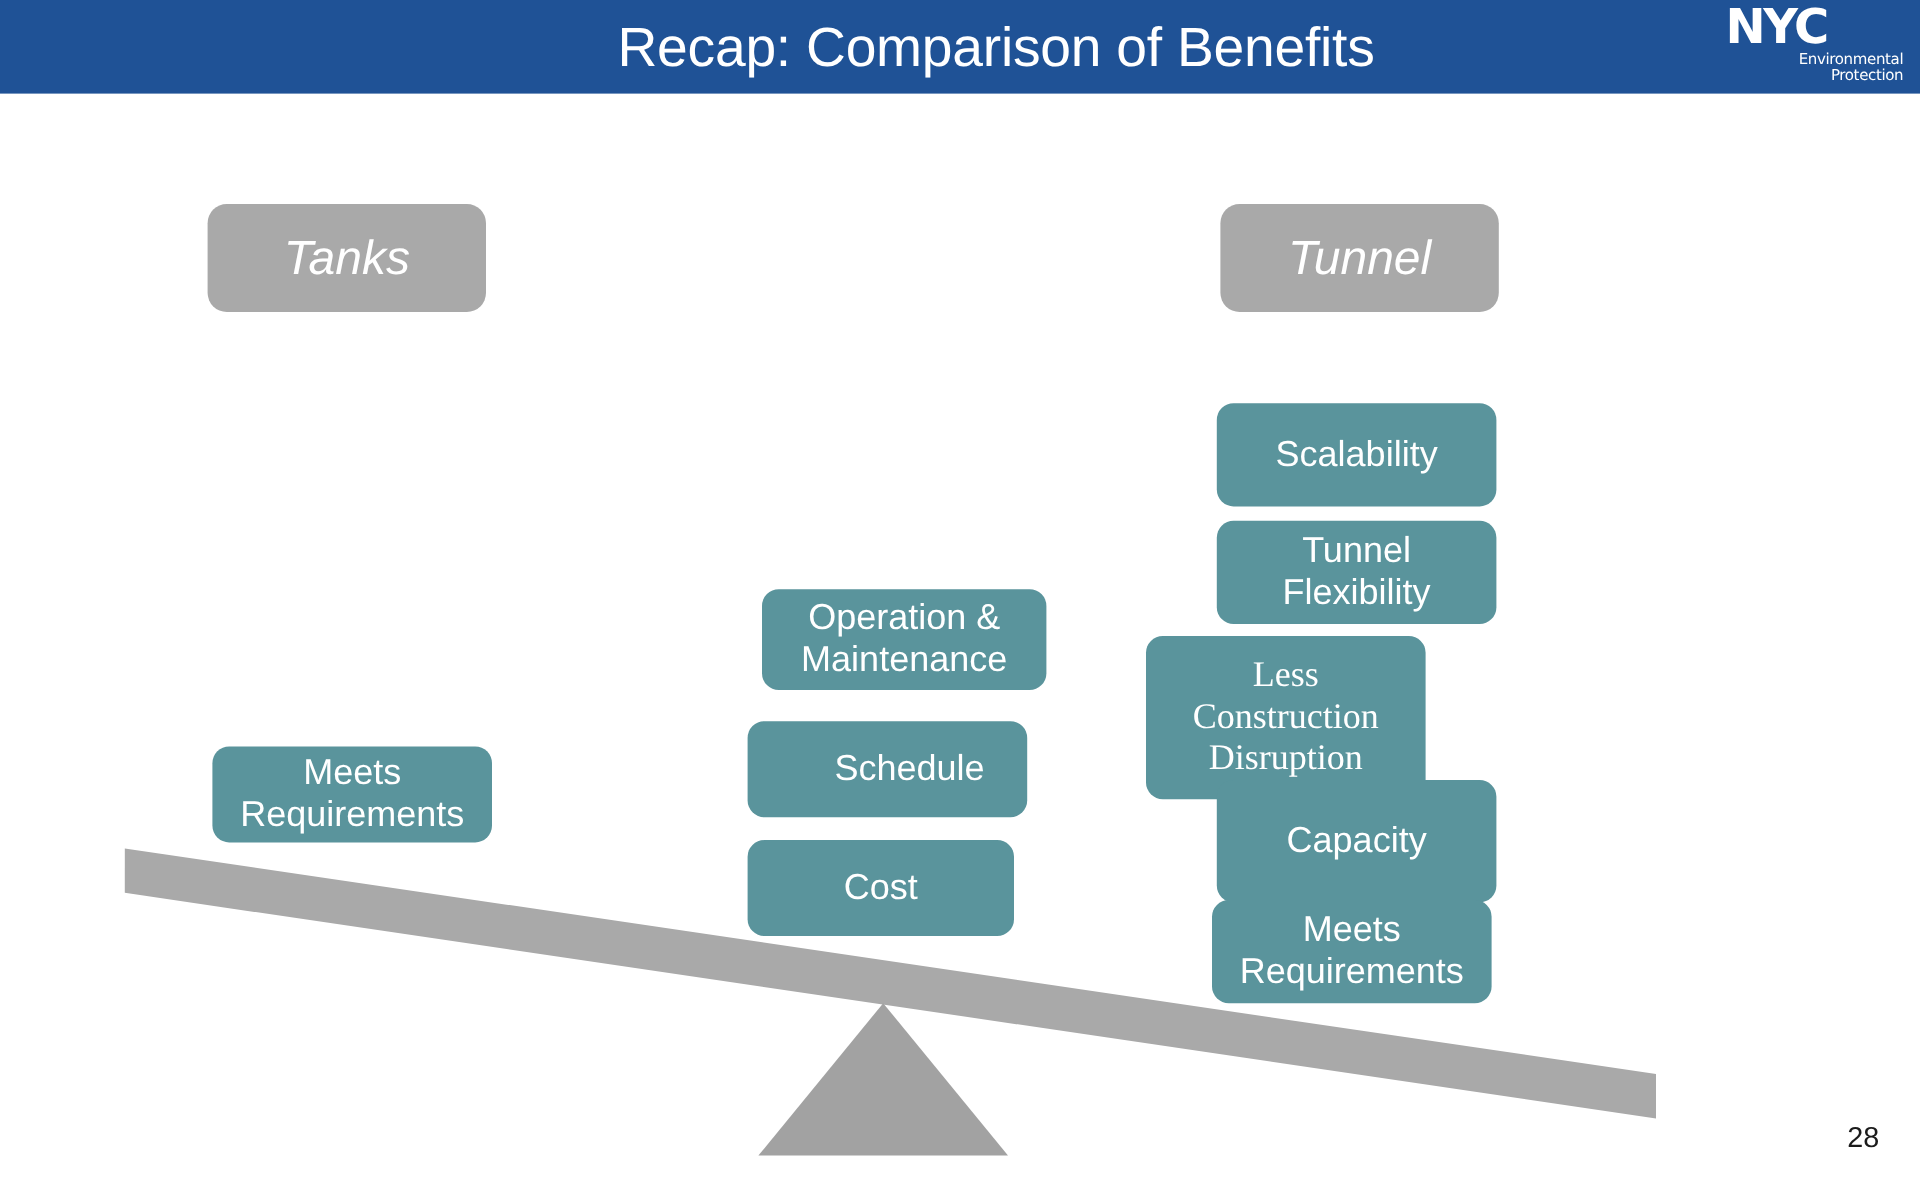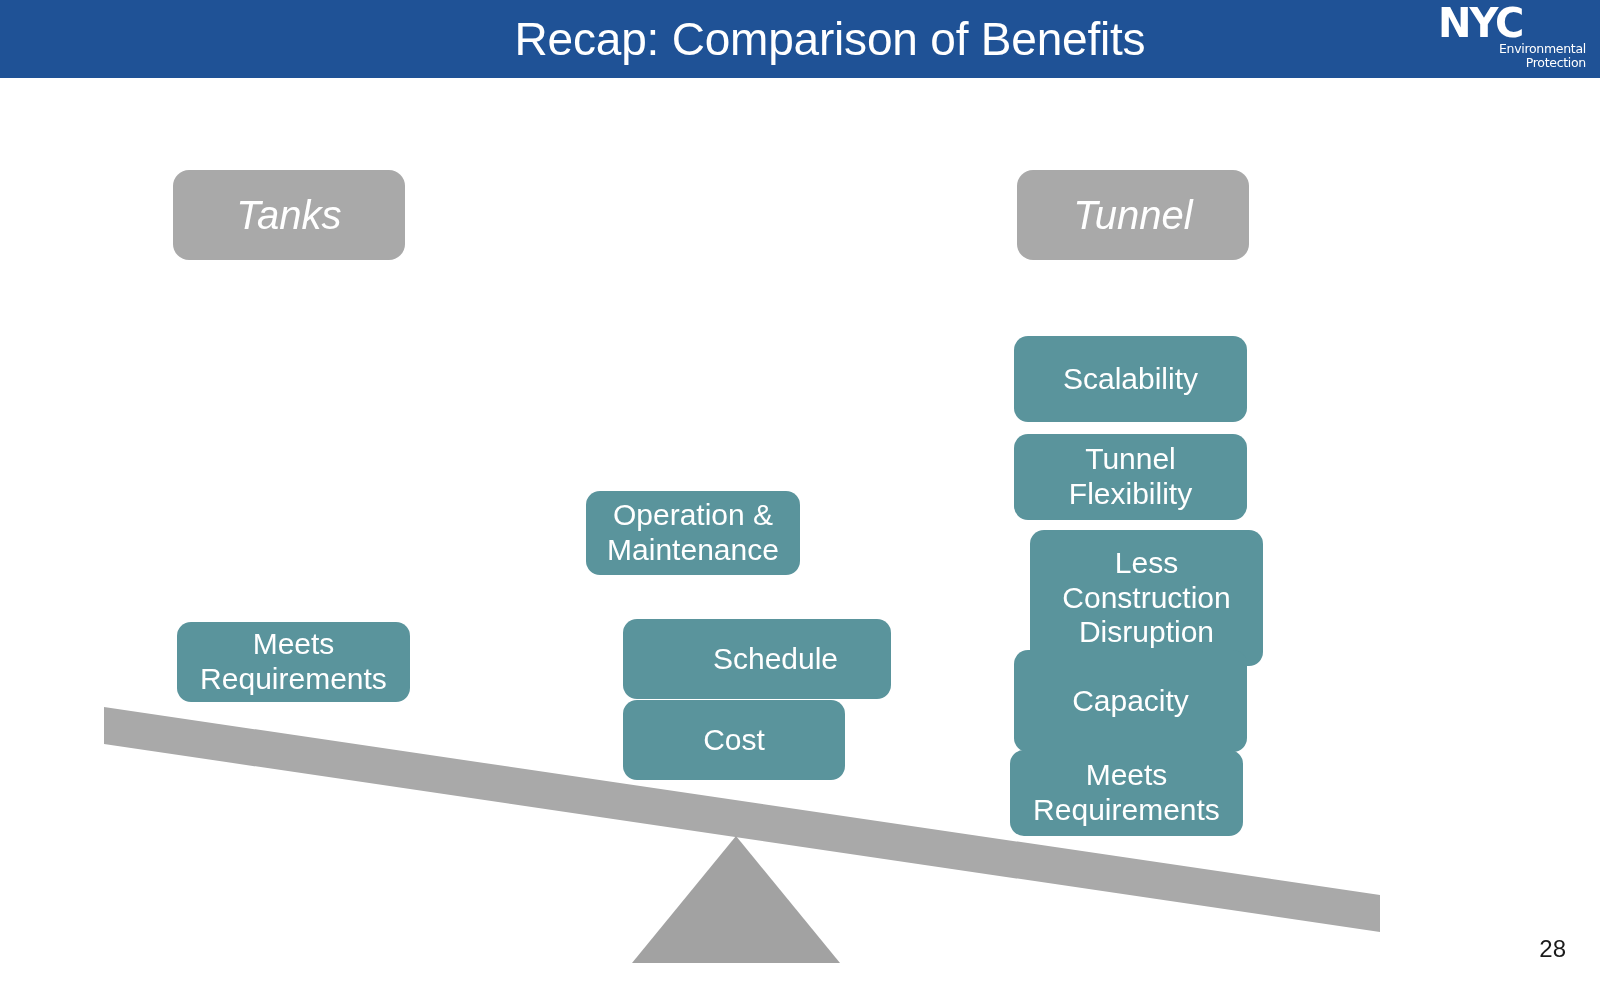--- a/index.html
+++ b/index.html
@@ -106,27 +106,27 @@
     background: #5a949c;
     font-size: 30px;
   }
 
   
   #box-tanks        { left: 173px; top: 170px; width: 232px; height: 90px; }
   #box-tunnel       { left: 1017px; top: 170px; width: 232px; height: 90px; }
 
   #box-left-meets   { left: 177px; top: 622px; width: 233px; height: 80px; }
 
-  #box-mid-om       { left: 586px; top: 491px; width: 214px; height: 84px; }
-  #box-mid-sched    { left: 623px; top: 619px; width: 268px; height: 80px; padding-left: 37px; }
+  #box-mid-om       { left: 635px; top: 491px; width: 237px; height: 84px; }
+  #box-mid-sched    { left: 623px; top: 601px; width: 233px; height: 80px; padding-left: 37px; }
   #box-mid-cost     { left: 623px; top: 700px; width: 222px; height: 80px; }
 
   #box-tun-scal     { left: 1014px; top: 336px; width: 233px; height: 86px; }
   #box-tun-design   { left: 1014px; top: 434px; width: 233px; height: 86px; }
-  #box-tun-less     { left: 1030px; top: 530px; width: 233px; height: 136px; }
+  #box-tun-less     { left: 955px; top: 530px; width: 233px; height: 136px; font-family: Liberation Serif, serif; }
   #box-tun-cap      { left: 1014px; top: 650px; width: 233px; height: 102px; }
   #box-tun-meets    { left: 1010px; top: 750px; width: 233px; height: 86px; }
 
   
   #page-number {
     position: absolute;
     right: 34px;
     bottom: 18px;
     color: #1b1b1b;
     font-size: 24px;

